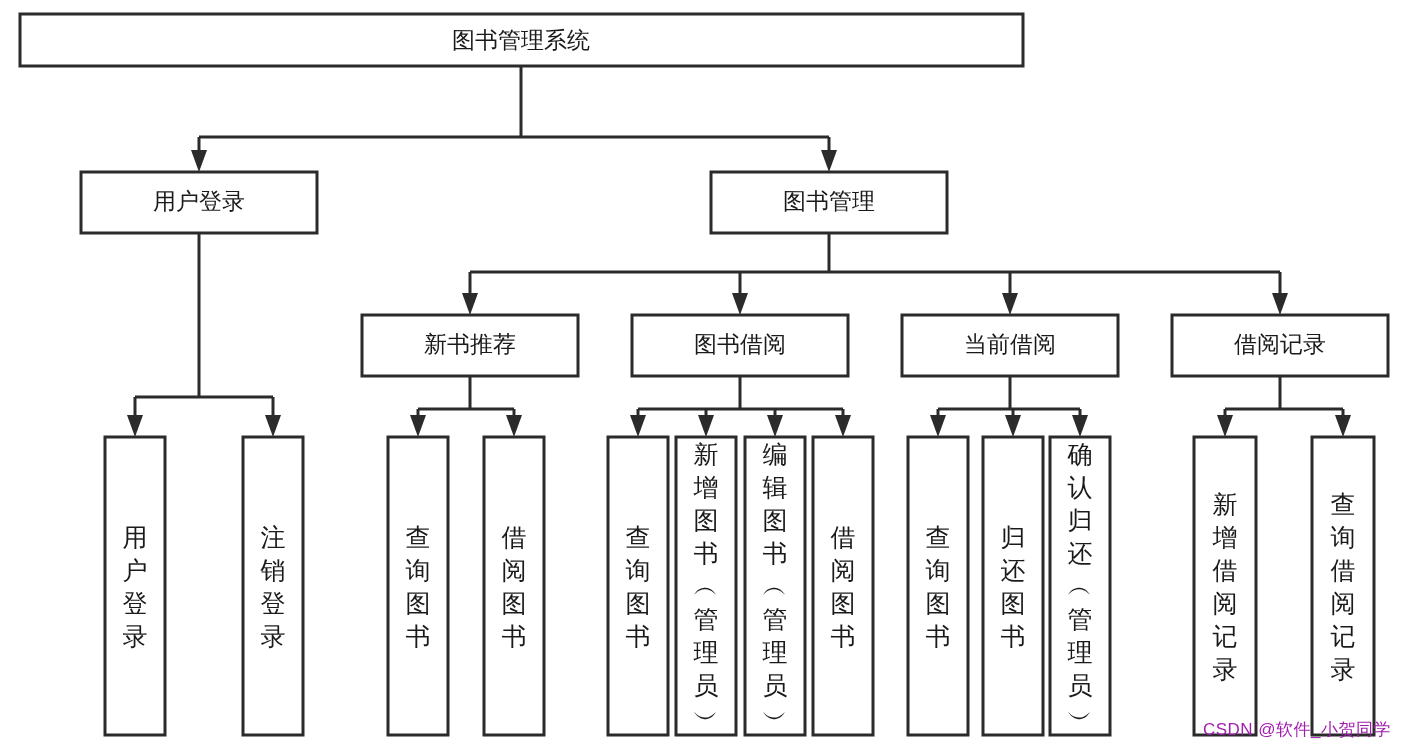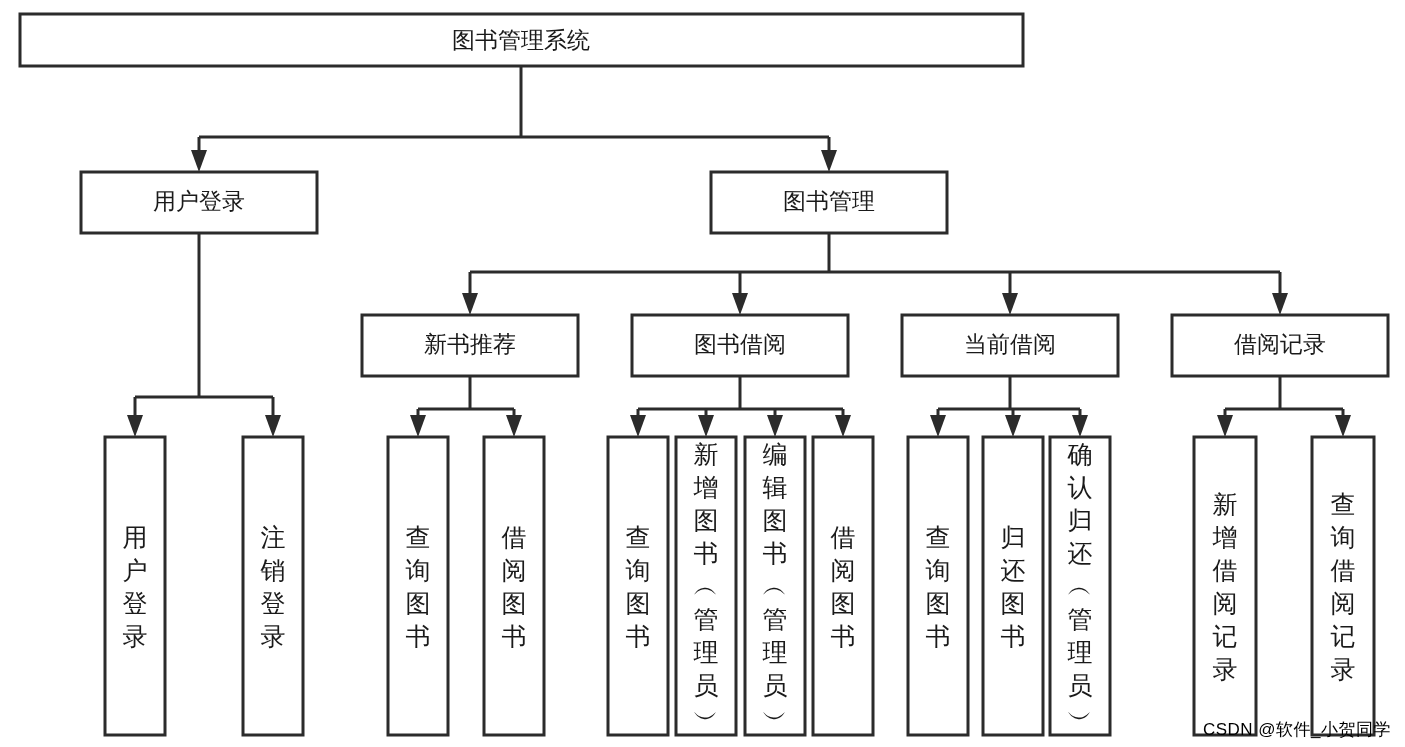--- a/index.html
+++ b/index.html
@@ -53,21 +53,21 @@
     font-size: 25px;
     fill: #1a1a1a;
     text-anchor: middle;
   }
   .watermark {
     position: absolute;
     right: 12px;
     bottom: 6px;
     font-family: "Liberation Sans", "DejaVu Sans", sans-serif;
     font-size: 17px;
-    color: #000000;
+    color: #a21caf;
     white-space: nowrap;
     letter-spacing: 0.5px;
     pointer-events: none;
   }
 </style>
 </head>
 <body>
 
 <div id="diagram-root">
   <svg class="tree" viewBox="0 0 1405 747" xmlns="http://www.w3.org/2000/svg">

